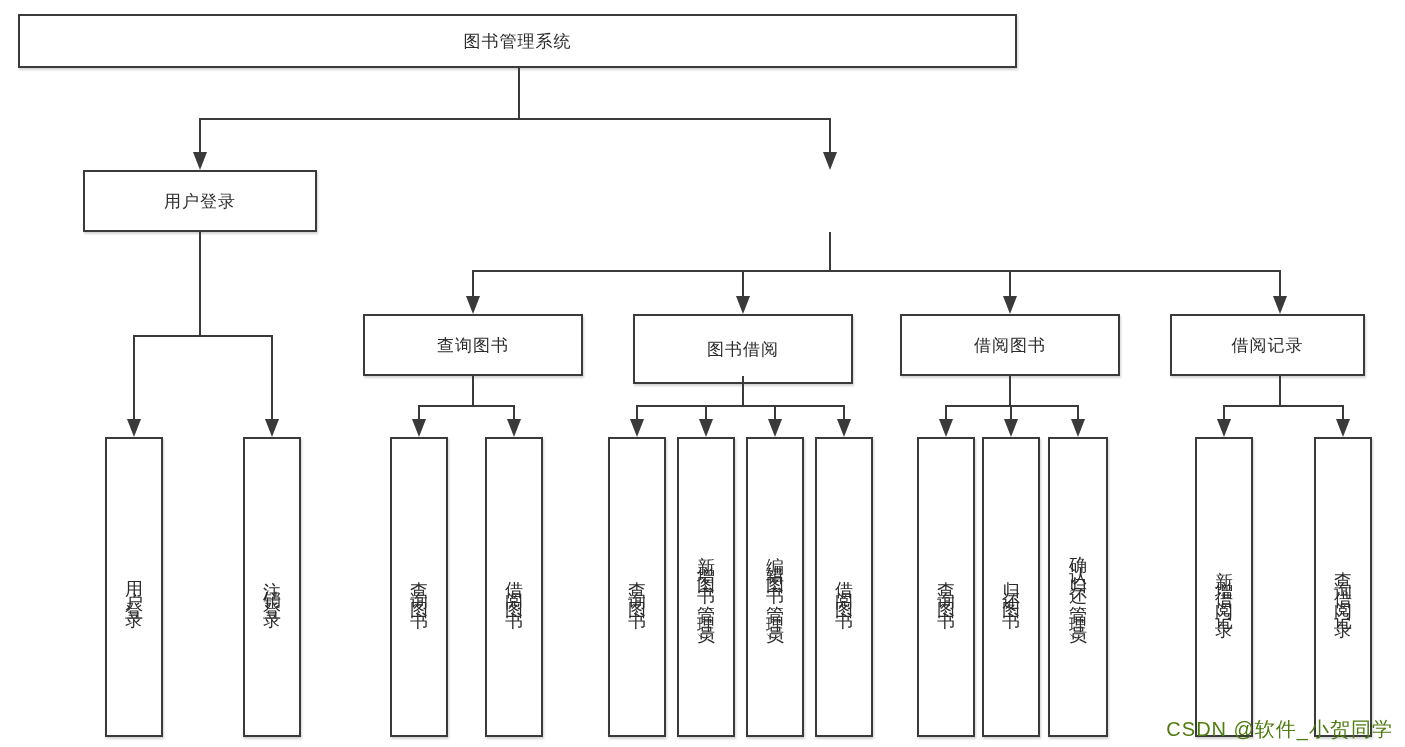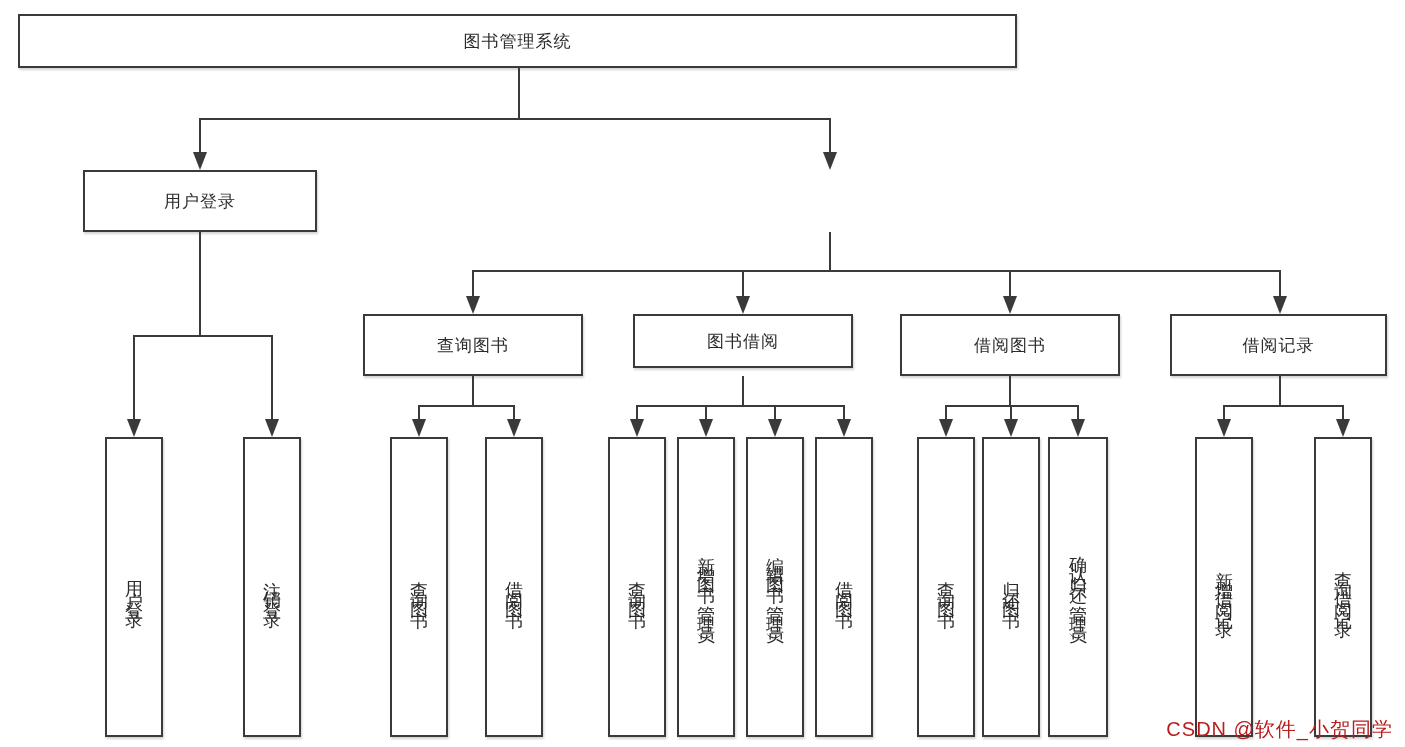--- a/index.html
+++ b/index.html
@@ -29,21 +29,21 @@
   .arrow::after{
     content:"";position:absolute;left:-6px;top:100%;
     width:0;height:0;
     border-left:7px solid transparent;
     border-right:7px solid transparent;
     border-top:18px solid #3a3a3a;
   }
   .watermark{
     position:absolute;right:12px;bottom:4px;
     font-size:20px;letter-spacing:1px;
-    color:#b91c1c;
+    color:#4d7c0f;
     margin-left:10px;
   }
 </style>
 </head>
 <body>
 
 <div class="canvas">
 
   <div class="box h" style="left:18px;top:14px;width:999px;height:54px">
     <span>图书管理系统</span>
@@ -51,29 +51,29 @@
 
   <div class="box h" style="left:83px;top:170px;width:234px;height:62px">
     <span>用户登录</span>
   </div>
 
 
   <div class="box h" style="left:363px;top:314px;width:220px;height:62px">
     <span>查询图书</span>
   </div>
 
-  <div class="box h" style="left:633px;top:314px;width:220px;height:54px">
+  <div class="box h" style="left:633px;top:314px;width:220px;height:70px">
     <span>图书借阅</span>
   </div>
 
   <div class="box h" style="left:900px;top:314px;width:220px;height:62px">
     <span>借阅图书</span>
   </div>
 
-  <div class="box h" style="left:1170px;top:314px;width:217px;height:62px">
+  <div class="box h" style="left:1170px;top:314px;width:195px;height:62px">
     <span>借阅记录</span>
   </div>
 
   <div class="box v" style="left:105px;top:437px;width:58px;height:300px">
     <span>用户登录</span>
   </div>
   <div class="box v" style="left:243px;top:437px;width:58px;height:300px">
     <span>注销登录</span>
   </div>
 

